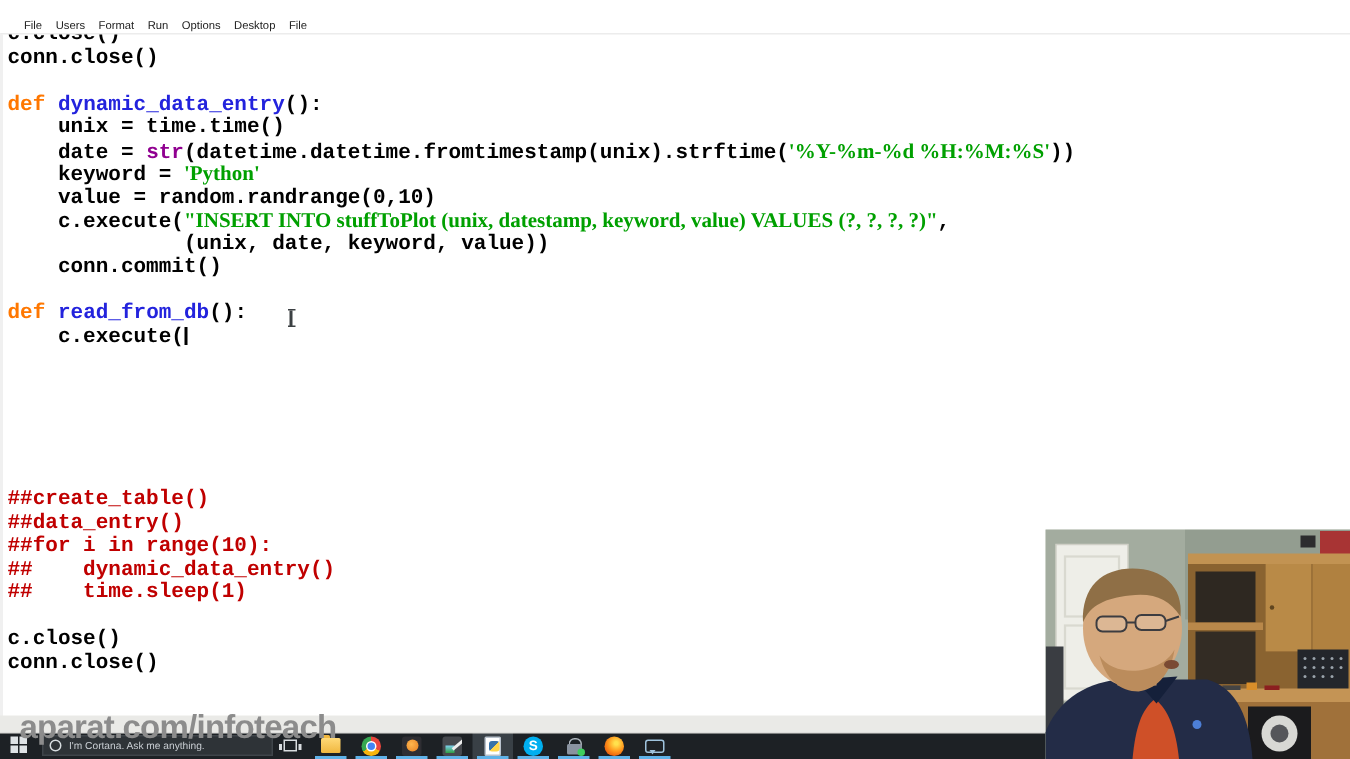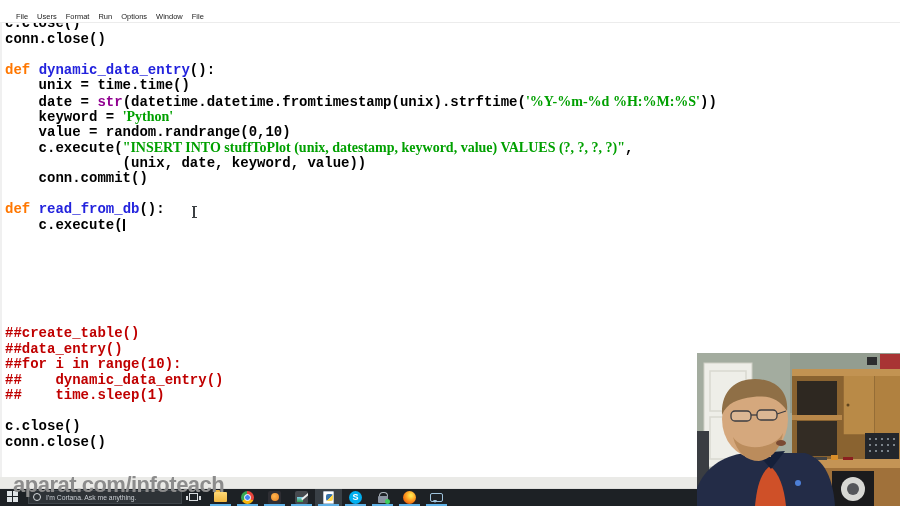--- a/index.html
+++ b/index.html
@@ -111,21 +111,21 @@
 
 <div class="screen">
 
 
   <div class="menubar" id="menubar">
       <span class="menu-item">File</span>
       <span class="menu-item">Users</span>
       <span class="menu-item">Format</span>
       <span class="menu-item">Run</span>
       <span class="menu-item">Options</span>
-      <span class="menu-item">Window</span>
+      <span class="menu-item">Desktop</span>
       <span class="menu-item">File</span>
     </div>
 
   <div class="editor">
     <div class="code-content" id="code"><div class="code-line"><span class="tok-pl">c.close()</span></div><div class="code-line"><span class="tok-pl">conn.close()</span></div><div class="code-line"></div><div class="code-line"><span class="tok-kw">def</span><span class="tok-pl"> </span><span class="tok-fn">dynamic_data_entry</span><span class="tok-pl">():</span></div><div class="code-line"><span class="tok-pl">    unix = time.time()</span></div><div class="code-line"><span class="tok-pl">    date = </span><span class="tok-bi">str</span><span class="tok-pl">(datetime.datetime.fromtimestamp(unix).strftime(</span><span class="tok-str">'%Y-%m-%d %H:%M:%S'</span><span class="tok-pl">))</span></div><div class="code-line"><span class="tok-pl">    keyword = </span><span class="tok-str">'Python'</span></div><div class="code-line"><span class="tok-pl">    value = random.randrange(0,10)</span></div><div class="code-line"><span class="tok-pl">    c.execute(</span><span class="tok-str">"INSERT INTO stuffToPlot (unix, datestamp, keyword, value) VALUES (?, ?, ?, ?)"</span><span class="tok-pl">,</span></div><div class="code-line"><span class="tok-pl">              (unix, date, keyword, value))</span></div><div class="code-line"><span class="tok-pl">    conn.commit()</span></div><div class="code-line"></div><div class="code-line"><span class="tok-kw">def</span><span class="tok-pl"> </span><span class="tok-fn">read_from_db</span><span class="tok-pl">():</span></div><div class="code-line"><span class="tok-pl">    c.execute(</span><span class="caret"></span></div><div class="code-line"></div><div class="code-line"></div><div class="code-line"></div><div class="code-line"></div><div class="code-line"></div><div class="code-line"></div><div class="code-line"><span class="tok-com">##create_table()</span></div><div class="code-line"><span class="tok-com">##data_entry()</span></div><div class="code-line"><span class="tok-com">##for i in range(10):</span></div><div class="code-line"><span class="tok-com">##    dynamic_data_entry()</span></div><div class="code-line"><span class="tok-com">##    time.sleep(1)</span></div><div class="code-line"></div><div class="code-line"><span class="tok-pl">c.close()</span></div><div class="code-line"><span class="tok-pl">conn.close()</span></div></div>
   </div>
 
   <div class="ibeam"></div>
 
   <div class="watermark-band">

